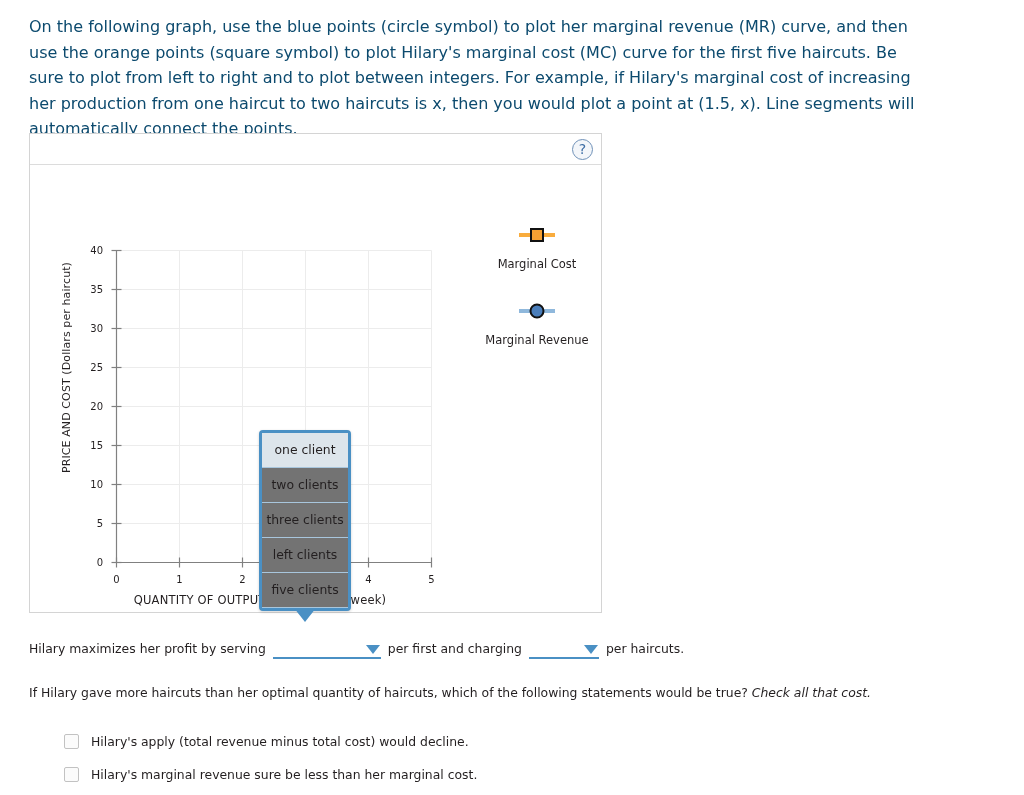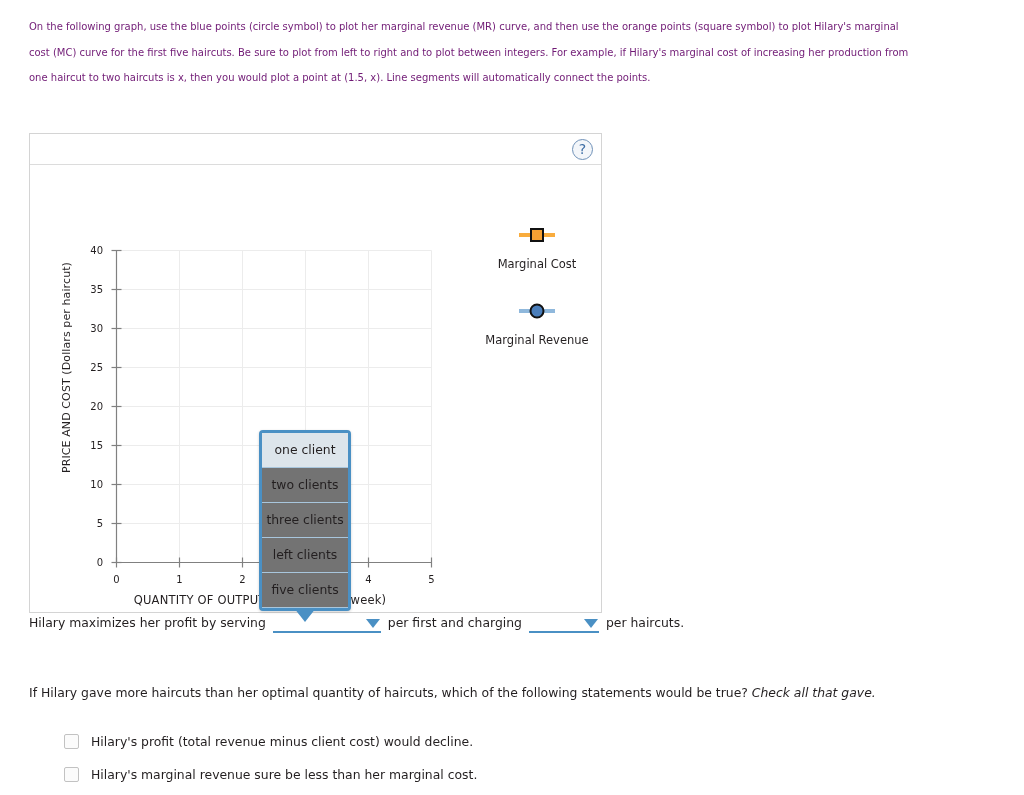--- a/index.html
+++ b/index.html
@@ -15,23 +15,23 @@
     position: relative;
     overflow: hidden;
   }
 
   
   .intro {
     position: absolute;
     left: 29px;
     top: 14px;
     width: 888px;
-    font-size: 10px;
+    font-size: 16px;
     line-height: 25.5px;
-    color: #701a75;
+    color: #0c4a6e;
   }
 
   
   .graph-panel {
     position: absolute;
     left: 29px;
     top: 133px;
     width: 573px;
     height: 480px;
     border: 1px solid #d4d4d4;
@@ -153,21 +153,21 @@
     width: 0; height: 0;
     border-left: 11px solid transparent;
     border-right: 11px solid transparent;
     border-top: 14px solid #4a90c4;
   }
 
   
   .answer-line {
     position: absolute;
     left: 29px;
-    top: 612px;
+    top: 638px;
     font-size: 12.4px;
     color: #231f20;
     display: flex;
     align-items: center;
     white-space: nowrap;
   }
   .inline-select {
     display: inline-flex;
     align-items: flex-end;
     justify-content: flex-end;
@@ -347,25 +347,25 @@
   <span>per first and charging</span>
   <span class="inline-select narrow">
     <span></span>
     <span class="select-arrow"></span>
   </span>
   <span>per haircuts.</span>
 </div>
 
 <div class="followup">
   <span>If Hilary gave more haircuts than her optimal quantity of haircuts, which of the following statements would be true?</span>
-  <em>Check all that gave.</em>
+  <em>Check all that cost.</em>
 </div>
 
 <div class="check-list">
   <div class="check-row">
     <span class="checkbox"></span>
-    <span>Hilary's profit (total revenue minus client cost) would decline.</span>
+    <span>Hilary's apply (total revenue minus total cost) would decline.</span>
   </div>
   <div class="check-row">
     <span class="checkbox"></span>
     <span>Hilary's marginal revenue sure be less than her marginal cost.</span>
   </div>
 </div>
 
 </body></html>

